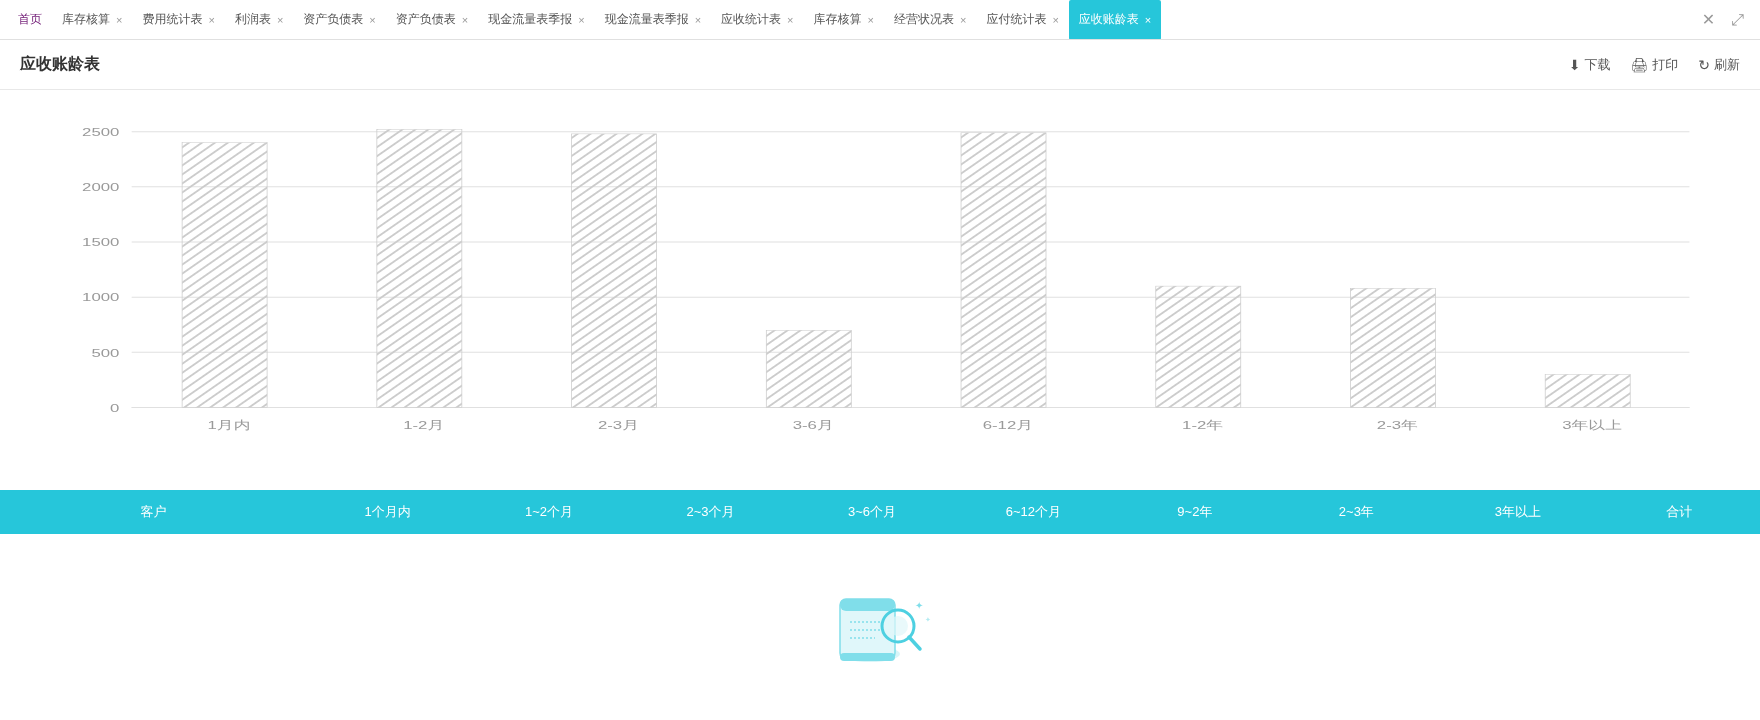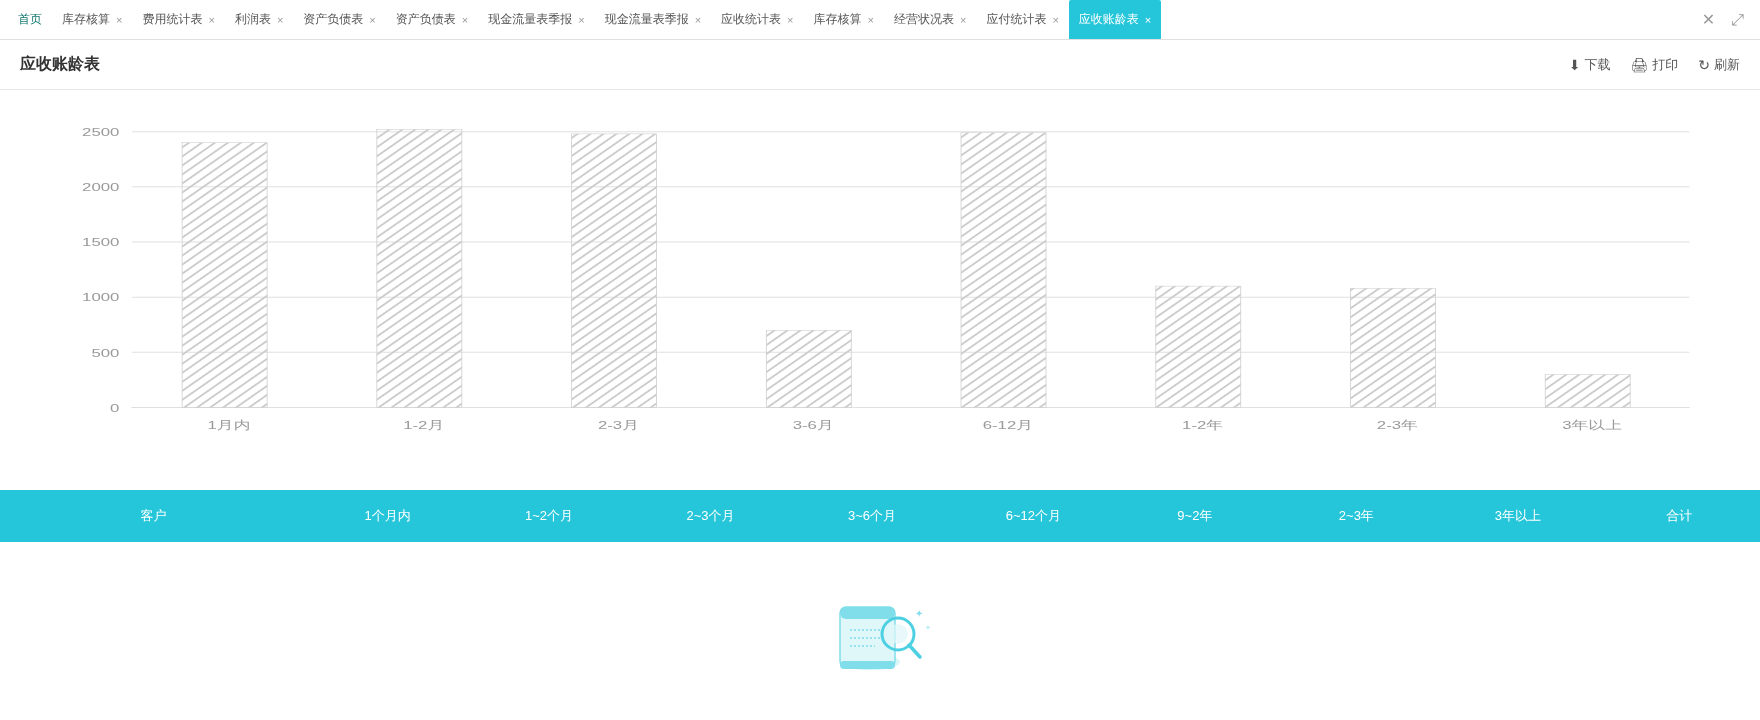--- a/index.html
+++ b/index.html
@@ -20,21 +20,21 @@
       display: inline-flex;
       align-items: center;
       padding: 0 10px;
       height: 40px;
       cursor: pointer;
       color: #555;
       font-size: 12px;
       border-right: none;
       flex-shrink: 0;
     }
-    .nav-tab.home { color: #0f766e; font-weight: 500; }
+    .nav-tab.home { color: #701a75; font-weight: 500; }
     .nav-tab .close-x {
       margin-left: 6px;
       color: #999;
       font-size: 11px;
     }
     .nav-tab.active {
       background: #26c6da;
       color: #fff;
       border-radius: 2px;
     }
@@ -104,21 +104,21 @@
     .chart-svg {
       width: 100%;
       height: 100%;
     }
 
     
     .table-header {
       display: flex;
       background: #26c6da;
       color: #fff;
-      height: 52px;
+      height: 44px;
       align-items: center;
     }
     .th-cell {
       flex: 1;
       text-align: center;
       font-size: 13px;
       padding: 0 8px;
     }
     .th-cell.customer { flex: 2; }
 

